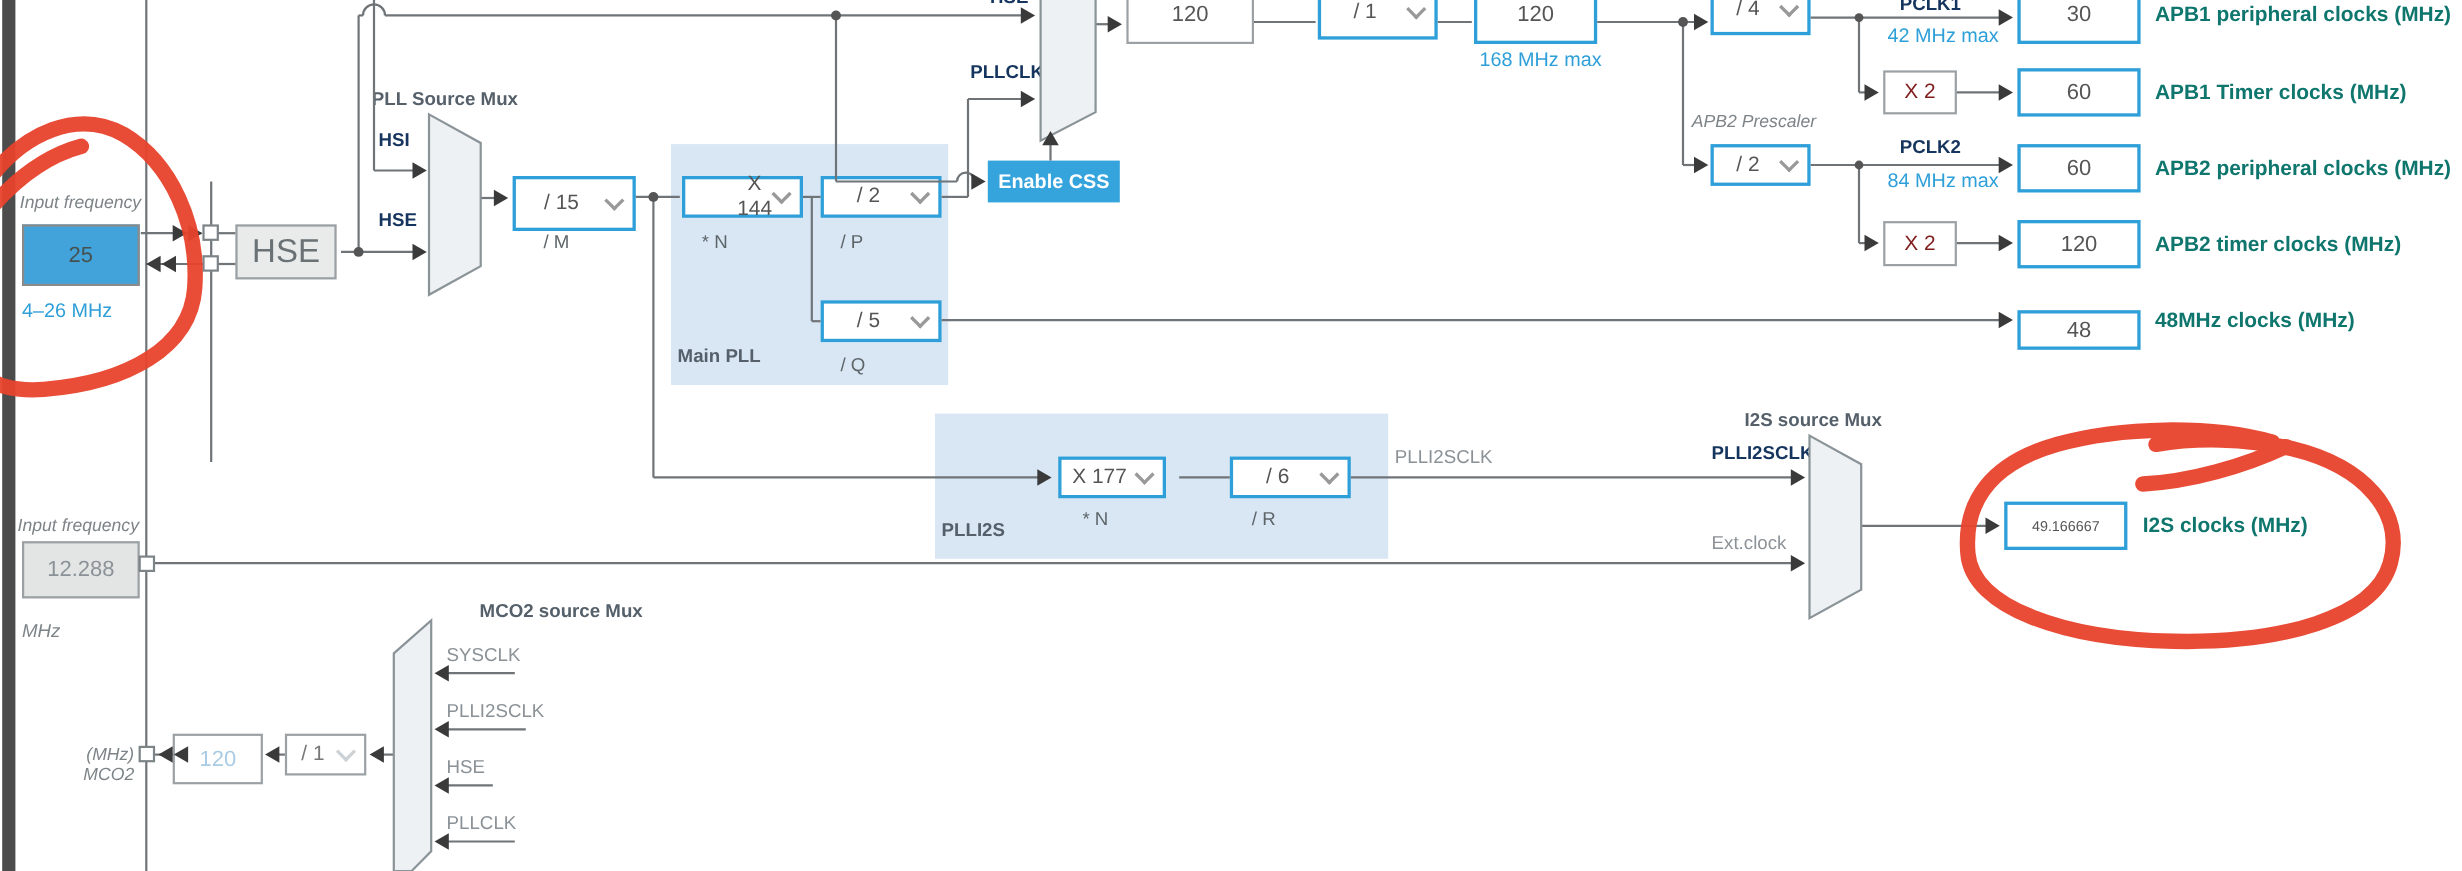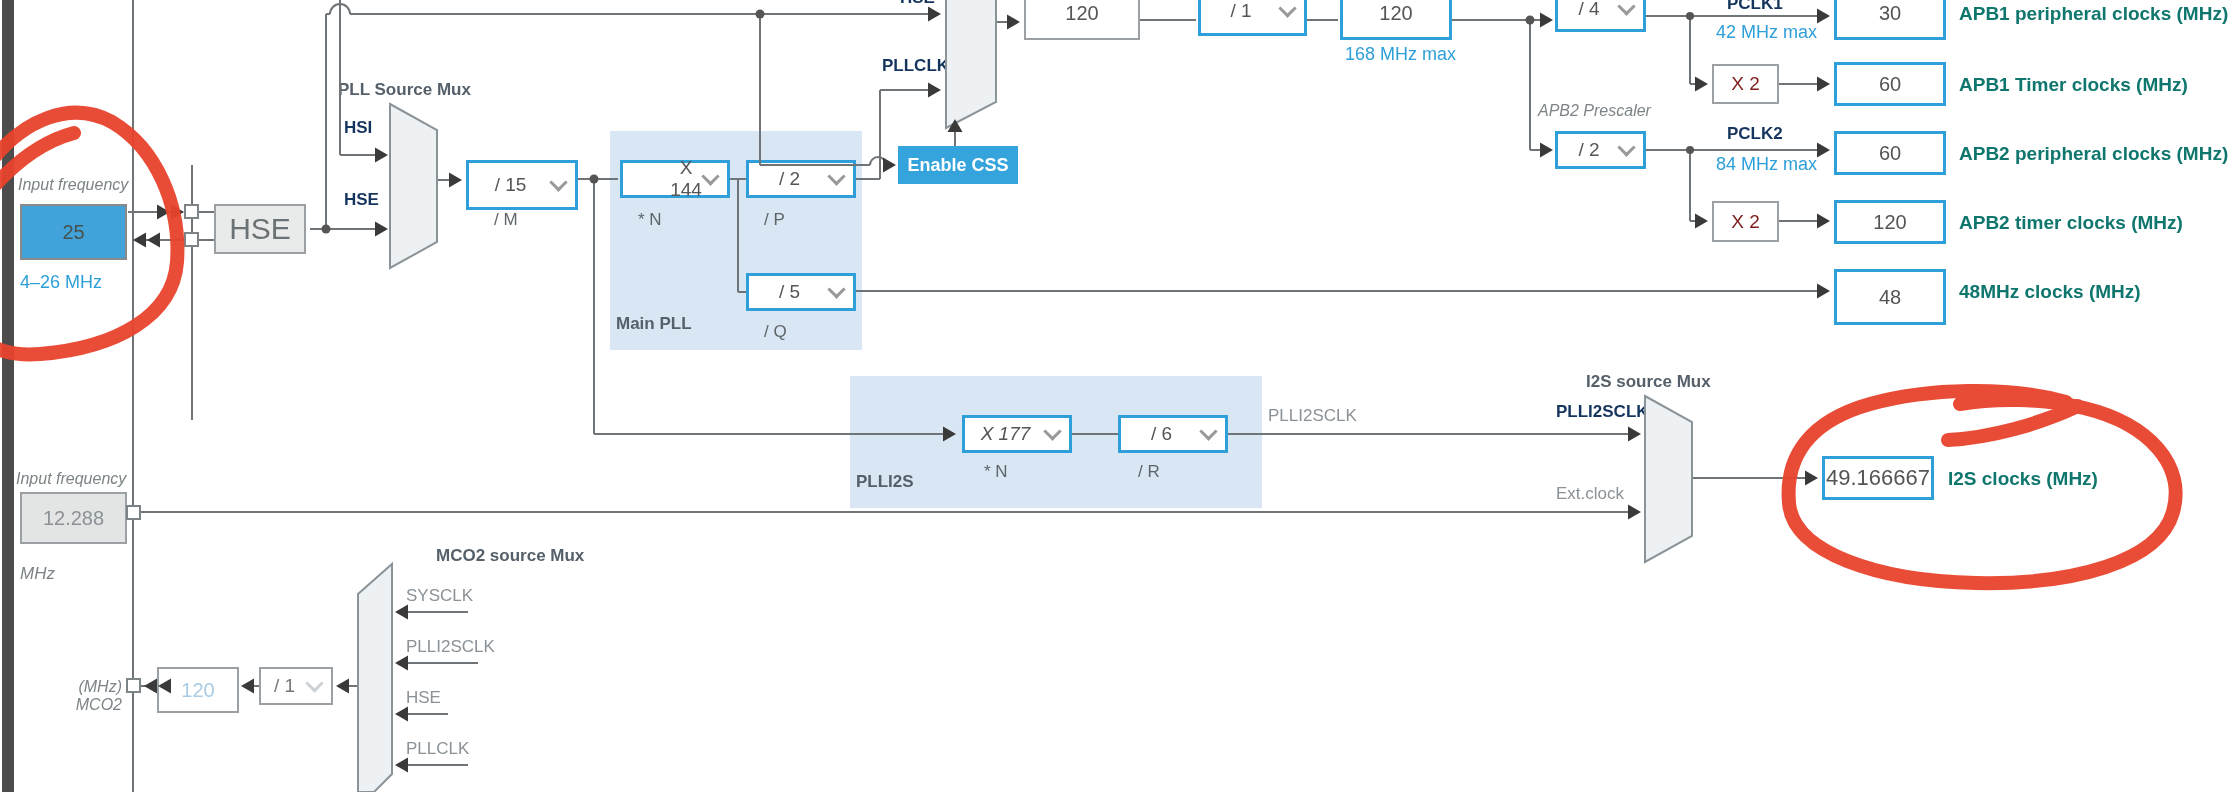--- a/index.html
+++ b/index.html
@@ -267,42 +267,42 @@
     <span class="chev"></span>
   </div>
   <div class="abs t-navy" style="left:1727px;top:124px;">PCLK2</div>
   <div class="abs t-blue" style="left:1716px;top:154px;">84 MHz max</div>
   <div class="abs vbox" style="left:1834px;top:131px;width:112px;height:44px;">60</div>
   <div class="abs t-out" style="left:1959px;top:143px;">APB2 peripheral clocks (MHz)</div>
   <div class="abs x2box" style="left:1712px;top:201px;width:67px;height:41px;">X 2</div>
   <div class="abs vbox" style="left:1834px;top:200px;width:112px;height:44px;">120</div>
   <div class="abs t-out" style="left:1959px;top:212px;">APB2 timer clocks (MHz)</div>
 
-  <div class="abs vbox" style="left:1834px;top:269px;width:112px;height:56px;">48</div>
+  <div class="abs vbox" style="left:1834px;top:282px;width:112px;height:36px;">48</div>
   <div class="abs t-out" style="left:1959px;top:281px;">48MHz clocks (MHz)</div>
 
-  <div class="abs dd" style="left:962px;top:415px;width:110px;height:38px;font-style:italic;">
+  <div class="abs dd" style="left:962px;top:415px;width:98px;height:38px;">
     <span class="val">X 177</span>
     <span class="chev"></span>
   </div>
   <div class="abs t-sub" style="left:984px;top:462px;">* N</div>
   <div class="abs dd" style="left:1118px;top:415px;width:110px;height:38px;">
     <span class="val">/ 6</span>
     <span class="chev"></span>
   </div>
   <div class="abs t-sub" style="left:1138px;top:462px;">/ R</div>
   <div class="abs t-bold" style="left:856px;top:472px;">PLLI2S</div>
   <div class="abs t-mcolbl" style="left:1268px;top:406px;">PLLI2SCLK</div>
 
   <div class="abs t-bold" style="left:1586px;top:372px;">I2S source Mux</div>
   <div class="abs t-navy" style="left:1556px;top:402px;">PLLI2SCLK</div>
   <div class="abs t-mcolbl" style="left:1556px;top:484px;">Ext.clock</div>
   <div class="radio sel" style="left:1653px;top:428px;"></div>
   <div class="radio open-gray" style="left:1653px;top:493px;"></div>
-  <div class="abs vbox" style="left:1822px;top:456px;width:112px;height:44px;font-size:22px;">49.166667</div>
+  <div class="abs vbox" style="left:1822px;top:456px;width:112px;height:44px;font-size:13px;">49.166667</div>
   <div class="abs t-out" style="left:1948px;top:468px;">I2S clocks (MHz)</div>
 
   <div class="abs t-gray" style="left:16px;top:470px;">Input frequency</div>
   <div class="abs freq-dis" style="left:20px;top:492px;width:107px;height:52px;">12.288</div>
   <div class="abs t-gray" style="left:20px;top:564px;font-size:17px;">MHz</div>
 
   <div class="abs t-bold" style="left:436px;top:546px;">MCO2 source Mux</div>
   <div class="radio selgray" style="left:362px;top:600px;width:24px;height:24px;"></div>
   <div class="radio open-gray" style="left:362px;top:651px;width:24px;height:24px;"></div>
   <div class="radio open-gray" style="left:362px;top:702px;width:24px;height:24px;"></div>

